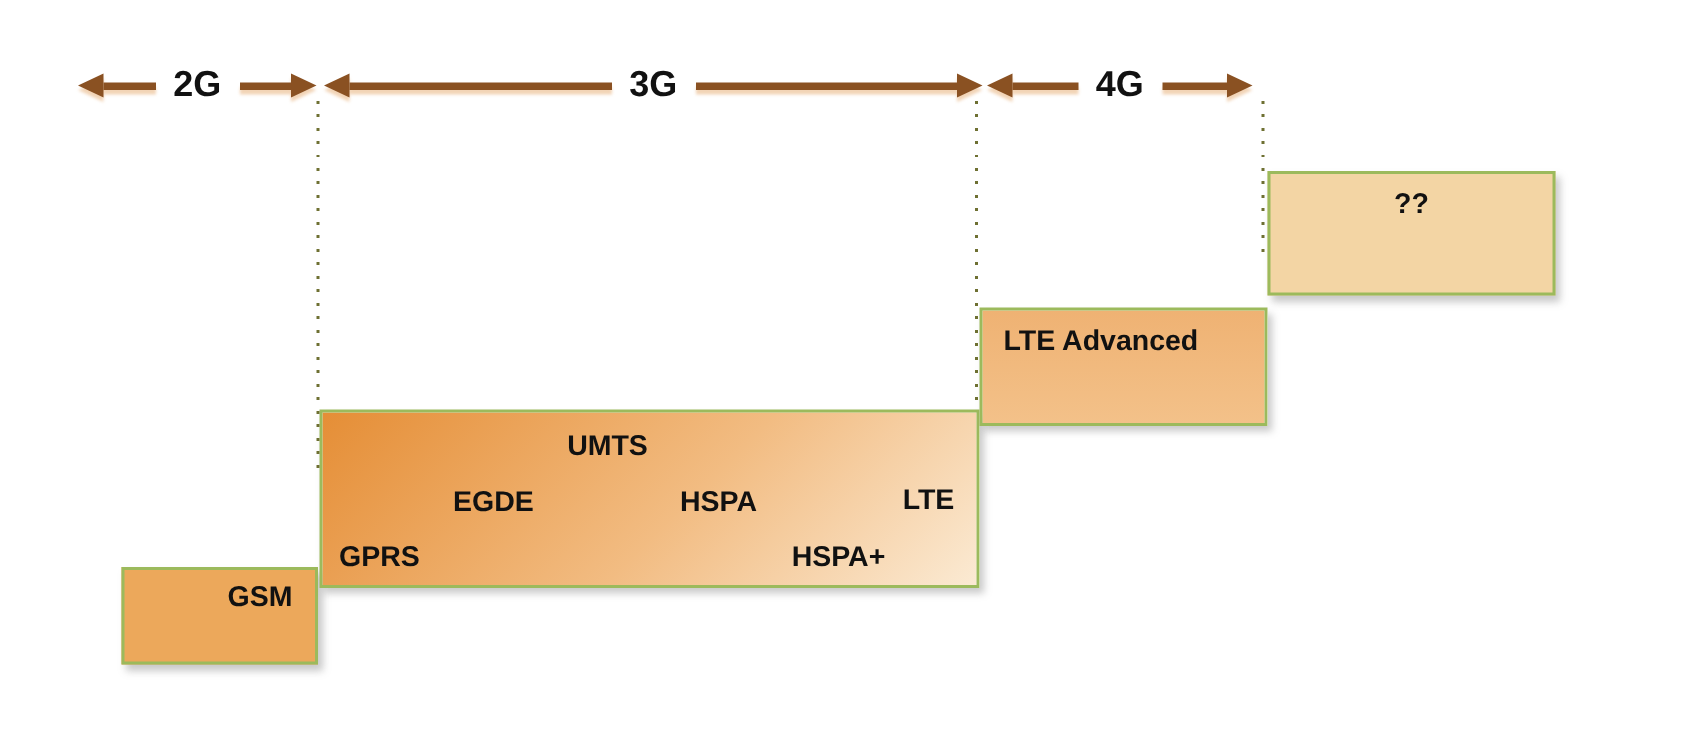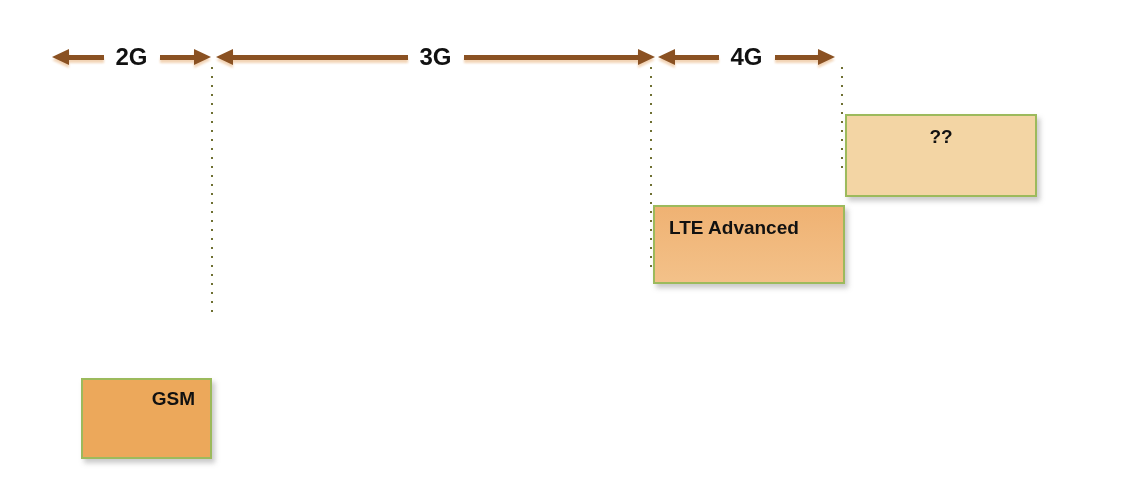--- a/index.html
+++ b/index.html
@@ -59,21 +59,21 @@
   
   .box {
     position: absolute;
     border: 2px solid #9CBA5C;
     box-sizing: border-box;
     box-shadow: 3px 4px 5px rgba(120, 120, 120, 0.40);
     color: #111111;
     font-size: 19px;
     font-weight: 700;
   }
-  .box-gsm    { left: 81px;  top: 378px; width: 131px; height: 81px;  background: #ECA85B; z-index: 1; }
+  .box-gsm    { left: 81px;  top: 378px; width: 131px; height: 65px;  background: #ECA85B; z-index: 1; }
   .box-g3     { left: 213px; top: 273px; width: 440px; height: 119px;
                 background: linear-gradient(135deg, #E58E36 0%, #F2BC82 55%, #FBEAD3 100%); z-index: 2; }
   .box-lteadv { left: 653px; top: 195px; width: 192px; height: 79px;
                 background: linear-gradient(180deg, #EFB273 0%, #F3C189 100%); z-index: 3; margin-top: 10px; }
   .box-future { left: 845px; top: 114px; width: 192px; height: 83px;  background: #F3D5A4; z-index: 4; }
 
   .lbl { position: absolute; white-space: nowrap; line-height: 1; }
   .lbl-gsm    { top: 9px;  right: 15px; }
   .lbl-lteadv { top: 11px; left: 14px; }
   .lbl-future { top: 11px; left: 50%; transform: translateX(-50%); }
@@ -128,20 +128,28 @@
 
 
   <div class="dotline" style="left:211px; top:67px; height:246px;"></div>
   <div class="dotline" style="left:650px; top:67px; height:204px;"></div>
   <div class="dotline" style="left:841px; top:67px; height:106px;"></div>
 
   <div class="box box-gsm">
     <span class="lbl lbl-gsm">GSM</span>
   </div>
 
+  <div class="box box-g3">
+    <span class="g3-lbl" style="left:190px; top:23px;">UMTS</span>
+    <span class="g3-lbl" style="left:114px; top:60px;">EGDE</span>
+    <span class="g3-lbl" style="left:264px; top:60px;">HSPA</span>
+    <span class="g3-lbl" style="left:404px; top:59px;">LTE</span>
+    <span class="g3-lbl" style="left:38px;  top:97px;">GPRS</span>
+    <span class="g3-lbl" style="left:344px; top:97px;">HSPA+</span>
+  </div>
 
   <div class="box box-lteadv">
     <span class="lbl lbl-lteadv">LTE Advanced</span>
   </div>
 
   <div class="box box-future">
     <span class="lbl lbl-future">??</span>
   </div>
 
 </div>

